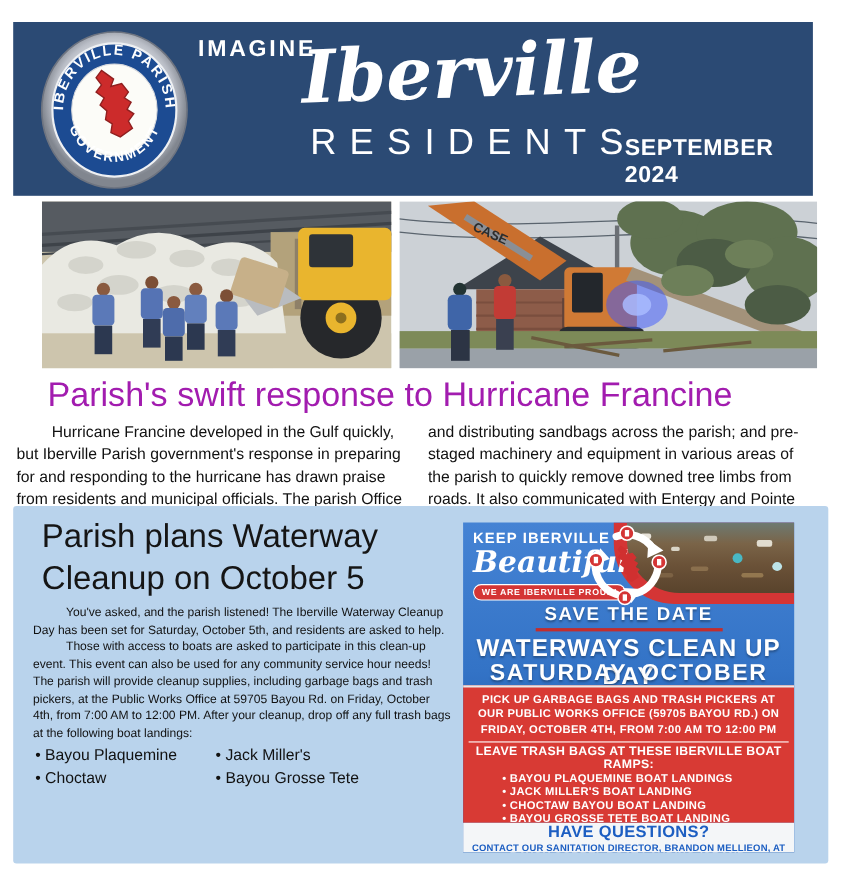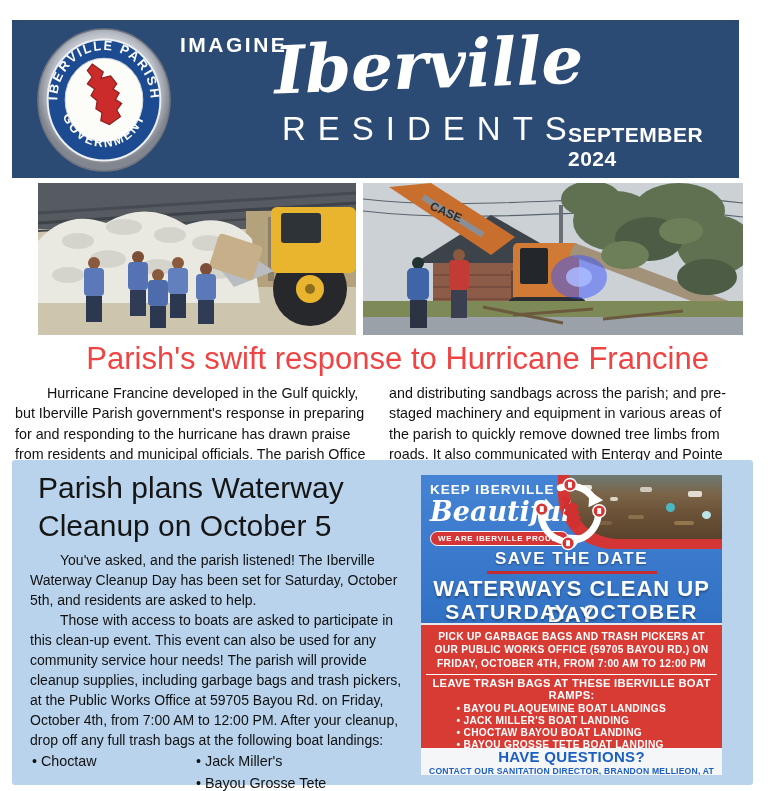--- a/index.html
+++ b/index.html
@@ -24,34 +24,34 @@
             color:#fff; font-size:11.5px; font-weight:bold; letter-spacing:1.2px;
             line-height:21px; text-align:center; padding-left:62px; }
 
   
   .photo { position:absolute; top:183px; height:152px; overflow:hidden; }
   .photo svg { display:block; }
   .photo-left  { left:38px;  width:318px; }
   .photo-right { left:363px; width:380px; }
 
   
-  .headline { position:absolute; left:0; top:341px; width:709px; text-align:right;
-              font-size:31px; font-weight:500; color:#ef4444; letter-spacing:0; }
+  .headline { position:absolute; left:0; top:341px; width:709px; text-align:center;
+              font-size:31px; font-weight:500; color:#a21caf; letter-spacing:0; }
   .cols { position:absolute; left:15px; top:383px; width:728px; display:flex; gap:18px; }
   .col { font-size:14.3px; line-height:1.43; color:#111; text-indent:32px; }
   .col.left  { width:356px; }
   .col.right { width:354px; text-indent:0; }
 
   
   .cleanup-box { position:absolute; left:12px; top:460px; width:741px; height:325px;
                  background:#b9d3ec; border-radius:3px; }
   .cleanup-head { position:absolute; left:26px; top:9px; width:350px; font-size:30px;
                   font-weight:500; line-height:1.28; color:#151515; }
   .cleanup-text { position:absolute; left:18px; top:90px; width:382px; }
-  .cleanup-text p { font-size:14px; line-height:1.43; color:#111; text-indent:30px; }
+  .cleanup-text p { font-size:11px; line-height:1.43; color:#111; text-indent:30px; }
   .landings { display:flex; margin:1px 0 0 2px; }
   .landing-col { font-size:14.3px; line-height:1.5; color:#111; }
   .landing-col.c1 { width:164px; }
   .landing-item::before { content:"• "; }
 
   
   .flyer { position:absolute; left:409px; top:15px; width:301px; height:300px;
            background:linear-gradient(180deg,#4583d4 0%, #3373c6 45%, #2b66b8 60%);
            overflow:hidden; }
   .kib { position:absolute; left:9px; top:7px; z-index:2; }
@@ -252,20 +252,21 @@
     <p class="col right">and distributing sandbags across the parish; and pre-staged machinery and equipment in various areas of the parish to quickly remove downed tree limbs from roads. It also communicated with Entergy and Pointe Coupee Electric on power outages to help get power restored as quickly as possible; and kept residents updated via the Iberville Parish facebook page.</p>
   </div>
 
   <section class="cleanup-box">
     <h2 class="cleanup-head">Parish plans Waterway Cleanup on October 5</h2>
     <div class="cleanup-text">
       <p>You've asked, and the parish listened! The Iberville Waterway Cleanup Day has been set for Saturday, October 5th, and residents are asked to help.</p>
       <p>Those with access to boats are asked to participate in this clean-up event. This event can also be used for any community service hour needs! The parish will provide cleanup supplies, including garbage bags and trash pickers, at the Public Works Office at 59705 Bayou Rd. on Friday, October 4th, from 7:00 AM to 12:00 PM. After your cleanup, drop off any full trash bags at the following boat landings:</p>
       <div class="landings">
         <div class="landing-col c1">
+          <div class="landing-item">Bayou Plaquemine</div>
           <div class="landing-item">Choctaw</div>
 
         </div>
         <div class="landing-col c2">
           <div class="landing-item">Jack Miller's</div>
           <div class="landing-item">Bayou Grosse Tete</div>
 
         </div>
       </div>
 

